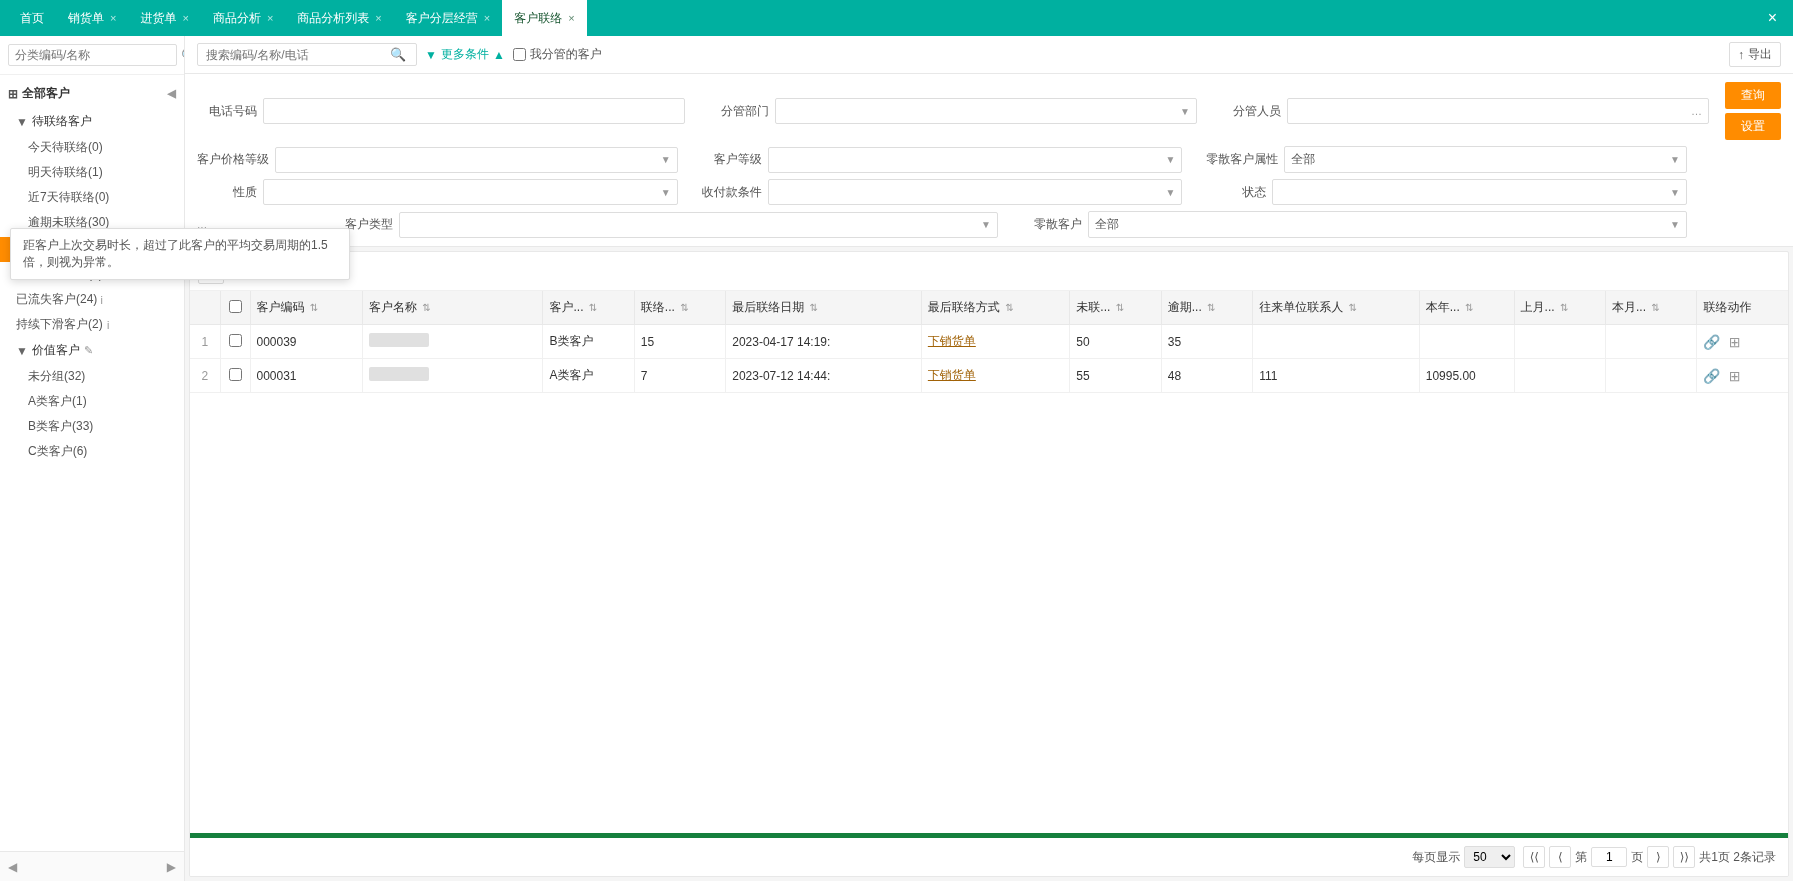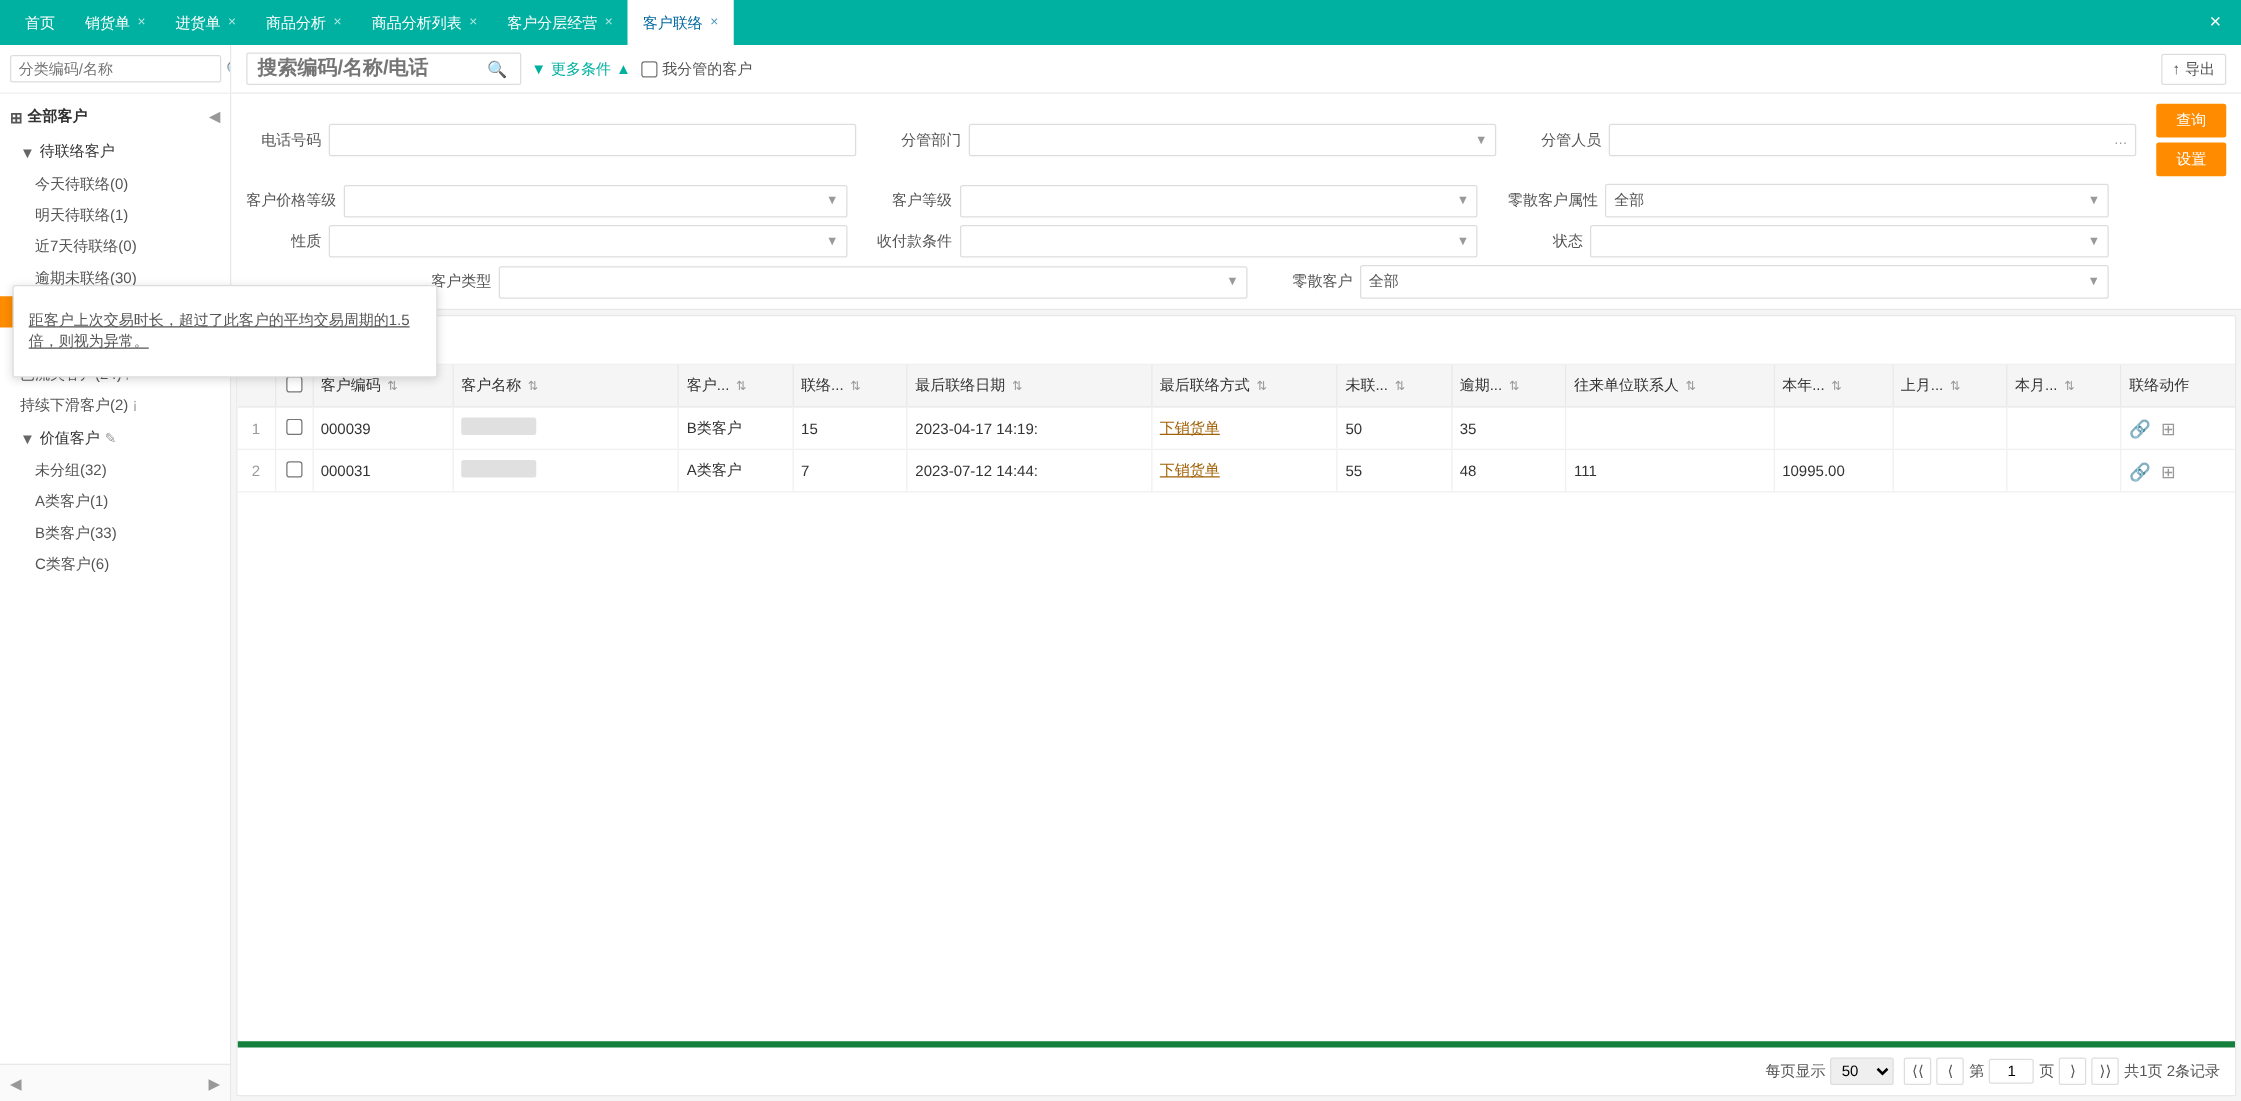--- a/index.html
+++ b/index.html
@@ -16,21 +16,21 @@
     }
     .top-nav .nav-item {
       padding: 0 12px;
       height: 36px;
       display: flex;
       align-items: center;
       cursor: pointer;
       font-size: 13px;
       white-space: nowrap;
     }
-    .top-nav .nav-item.active { background: #fff; color: #0369a1; }
+    .top-nav .nav-item.active { background: #fff; color: #14532d; }
     .top-nav .nav-item .close-x { margin-left: 6px; font-size: 11px; opacity: 0.7; }
     .top-nav .spacer { flex: 1; }
     .top-nav .close-btn { color: #fff; font-size: 16px; cursor: pointer; padding: 0 8px; }
 
     
     .main-layout {
       display: flex;
       height: calc(881px - 36px);
     }
 
@@ -133,24 +133,23 @@
       border: 1px solid #ddd;
       border-radius: 2px;
       padding: 3px 8px;
       background: #fff;
       gap: 4px;
       width: 220px;
     }
     .filter-search input {
       border: none;
       outline: none;
-      font-size: 16px;
+      font-size: 12px;
       width: 180px;
       color: #999;
-      font-weight: bold;
     }
     .filter-search .s-icon { color: #999; font-size: 13px; }
     .more-conditions {
       display: flex;
       align-items: center;
       gap: 4px;
       color: #00b0a0;
       cursor: pointer;
       font-size: 12px;
     }
@@ -261,30 +260,29 @@
       font-size: 12px;
       cursor: pointer;
       padding: 4px 0;
     }
 
     
     .tooltip-box {
       position: absolute;
       background: #fff;
       border: 1px solid #ddd;
-      padding: 19px 12px;
+      padding: 8px 12px;
       font-size: 12px;
       color: #555;
       box-shadow: 0 2px 8px rgba(0,0,0,0.15);
       border-radius: 2px;
       max-width: 340px;
       z-index: 100;
       top: 228px;
       left: 10px;
-      text-decoration: underline;
     }
 
     
     .table-area {
       flex: 1;
       background: #fff;
       overflow: hidden;
       display: flex;
       flex-direction: column;
       margin: 4px;

